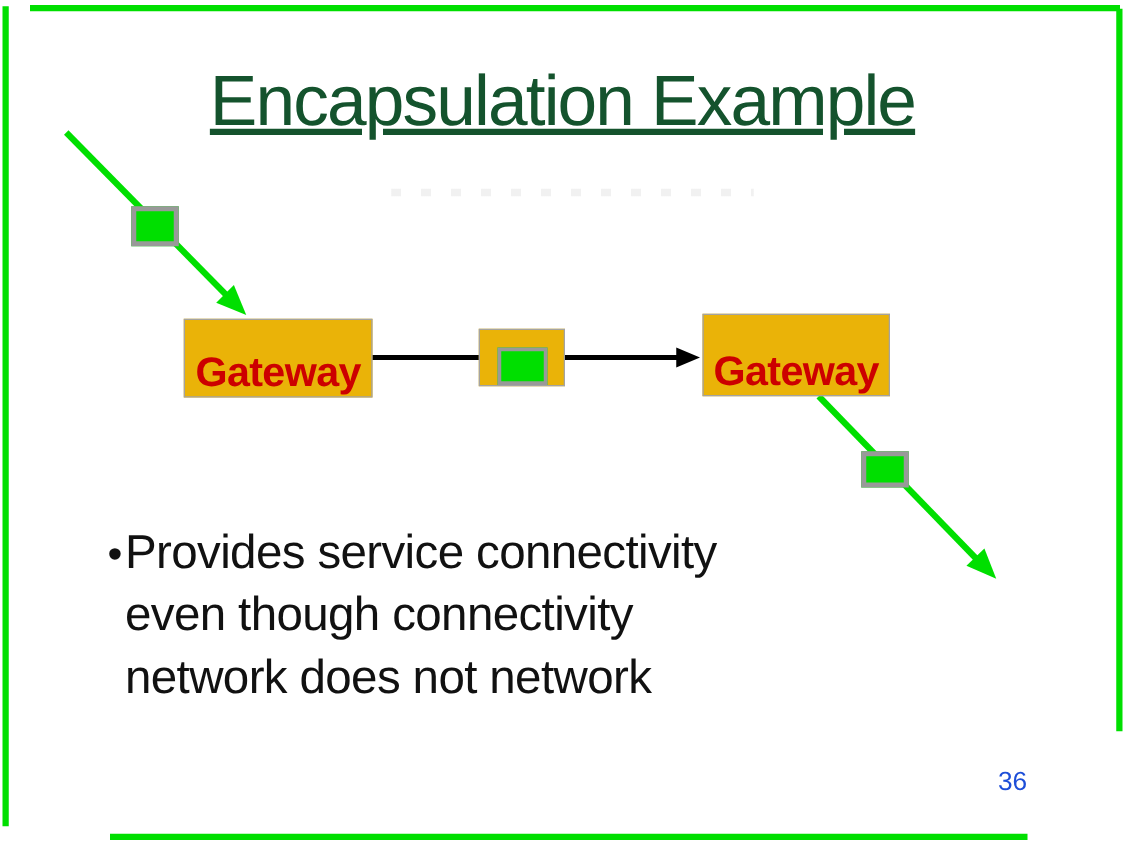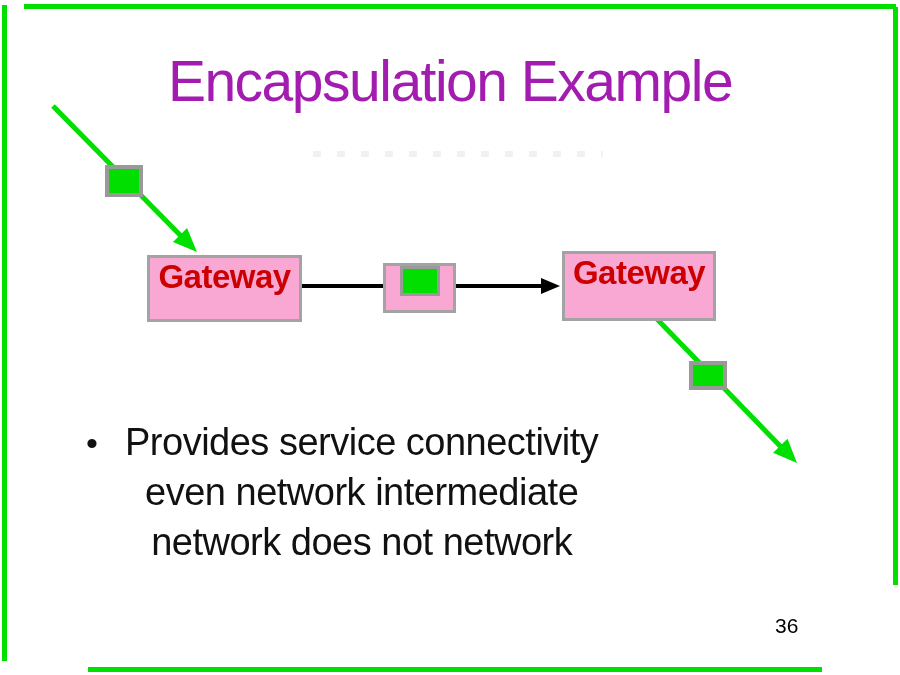--- a/index.html
+++ b/index.html
@@ -9,33 +9,33 @@
   }
   
   .frame-seg{position:absolute;background:#00DF00;}
   .frame-top{left:24px;top:4px;width:872px;height:5px;}
   .frame-left{left:2px;top:5px;width:5px;height:656px;}
   .frame-right{left:893px;top:7px;width:5px;height:578px;}
   .frame-bottom{left:88px;top:667px;width:734px;height:5px;}
 
   .title{
     position:absolute;left:0;top:48px;width:900px;text-align:center;
-    font-size:57px;letter-spacing:-1.5px;color:#a21caf;font-weight:400;white-space:nowrap;
+    font-size:57px;letter-spacing:-1.5px;color:#14532d;font-weight:400;white-space:nowrap;text-decoration:underline;
   }
 
   .ghost-dashes{
     position:absolute;left:313px;top:151px;width:290px;height:6px;
     background:repeating-linear-gradient(90deg,#f1f1f1 0 8px,transparent 8px 24px);
   }
 
   .arrow-layer{position:absolute;left:0;top:0;width:900px;height:675px;z-index:1;}
 
   .node{
-    position:absolute;background:#f9a8d4;border:3px solid #a3a3a3;z-index:2;
-    display:flex;align-items:flex-start;justify-content:center;
+    position:absolute;background:#eab308;border:1px solid #a3a3a3;z-index:2;
+    display:flex;align-items:flex-end;justify-content:center;
   }
   .gateway-left{left:147px;top:255px;width:149px;height:61px;}
   .gateway-right{left:562px;top:251px;width:148px;height:64px;}
   .gateway-label{
     color:#CC0000;font-weight:700;font-size:33px;letter-spacing:-0.5px;white-space:nowrap;
   }
   .packet-node{left:383px;top:263px;width:67px;height:44px;}
 
   .packet{
     background:#00DF00;border:4px solid #999999;box-sizing:border-box;z-index:2;
@@ -44,28 +44,28 @@
   .packet-1{left:105px;top:165px;width:38px;height:32px;}
   .packet-2{width:40px;height:30px;border-width:3px;}
   .packet-3{left:689px;top:361px;width:38px;height:29px;}
 
   .bullet-block{
     position:absolute;left:86px;top:417px;z-index:2;display:flex;align-items:flex-start;
   }
   .bullet-marker{
     font-size:34px;line-height:50px;color:#111;width:14px;margin-top:1px;
   }
-  .bullet-lines{margin-left:25px;text-align:center;}
+  .bullet-lines{}
   .bullet-line{
     font-size:38px;line-height:50px;color:#111;letter-spacing:-0.5px;white-space:nowrap;
   }
 
   .page-number{
-    position:absolute;left:775px;top:614px;width:70px;text-align:left;
-    font-size:21px;color:#000000;
+    position:absolute;left:775px;top:614px;width:70px;text-align:center;
+    font-size:21px;color:#1d4ed8;
   }
 </style>
 </head>
 <body>
 
 <div class="slide">
 
   <div class="frame-seg frame-top"></div>
   <div class="frame-seg frame-left"></div>
   <div class="frame-seg frame-right"></div>
@@ -111,20 +111,20 @@
   </div>
 
   <div class="node gateway-right">
     <span class="gateway-label">Gateway</span>
   </div>
 
   <div class="bullet-block">
     <div class="bullet-marker">•</div>
     <div class="bullet-lines">
       <div class="bullet-line">Provides service connectivity</div>
-      <div class="bullet-line">even network intermediate</div>
+      <div class="bullet-line">even though connectivity</div>
       <div class="bullet-line">network does not network</div>
     </div>
   </div>
 
   <div class="page-number">36</div>
 
 </div>
 
 </body></html>

